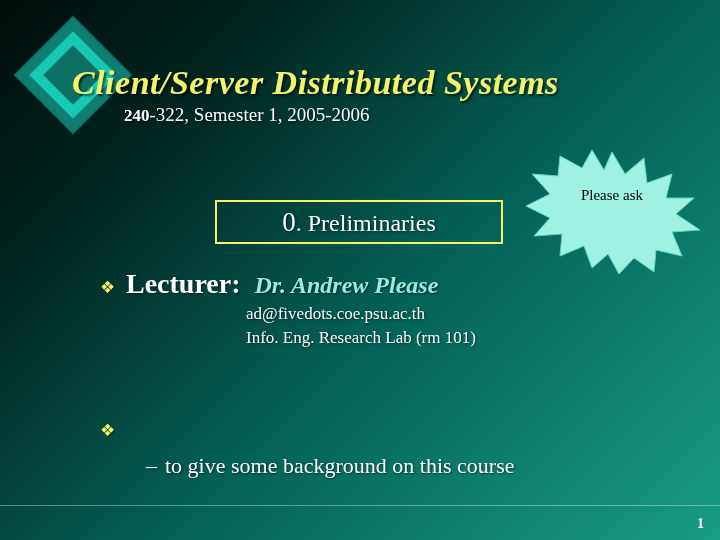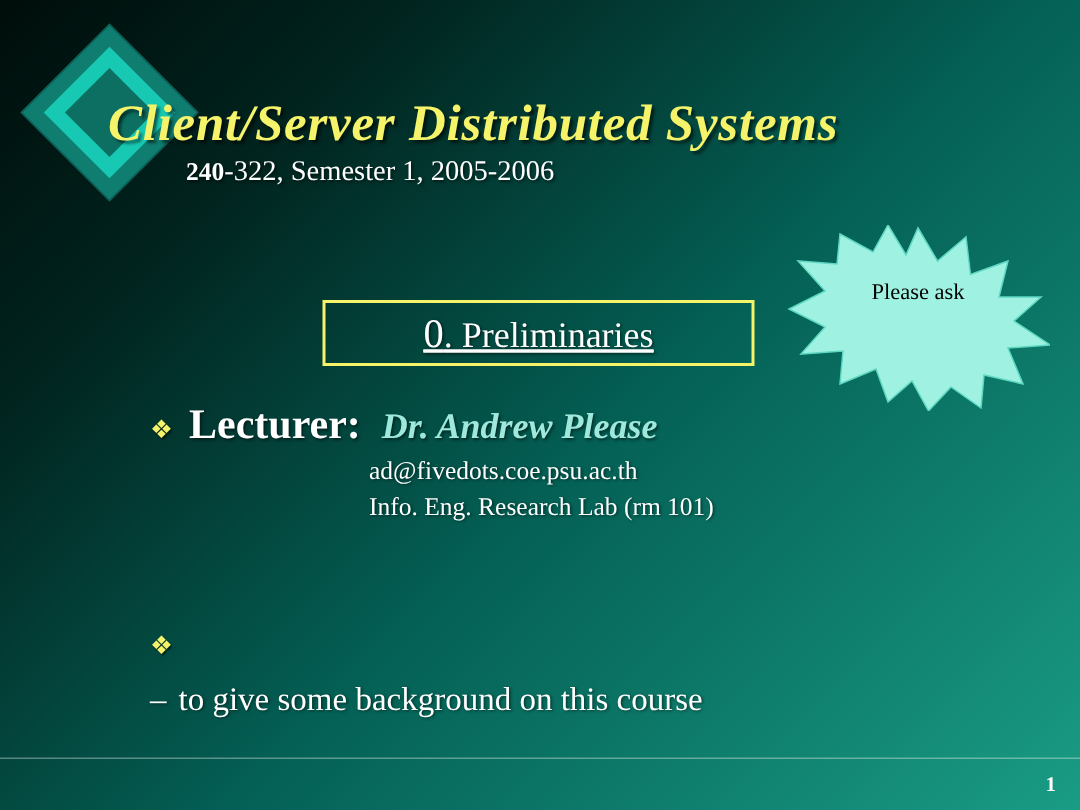--- a/index.html
+++ b/index.html
@@ -90,21 +90,20 @@
     border: 2px solid #f5f36a;
     box-sizing: border-box;
     display: flex;
     align-items: center;
     justify-content: center;
   }
   .section-box span {
     font-size: 24px;
     color: #ffffff;
     text-shadow: 1px 1px 2px rgba(0,0,0,0.5);
-    text-decoration: underline;
   }
   .section-box .numchar {
     font-size: 27px;
   }
 
   
   .starburst {
     position: absolute;
     left: 524px;
     top: 150px;
@@ -174,20 +173,21 @@
     top: 420px;
     width: 600px;
   }
   .objective-label {
     font-size: 24px;
     font-weight: bold;
     color: #ffffff;
     text-shadow: 1px 1px 2px rgba(0,0,0,0.5);
   }
   .dash-row {
+    margin-left: 46px;
     margin-top: 12px;
     font-size: 22px;
     color: #ffffff;
     text-shadow: 1px 1px 2px rgba(0,0,0,0.5);
     white-space: nowrap;
   }
   .dash {
     margin-right: 8px;
   }
 

